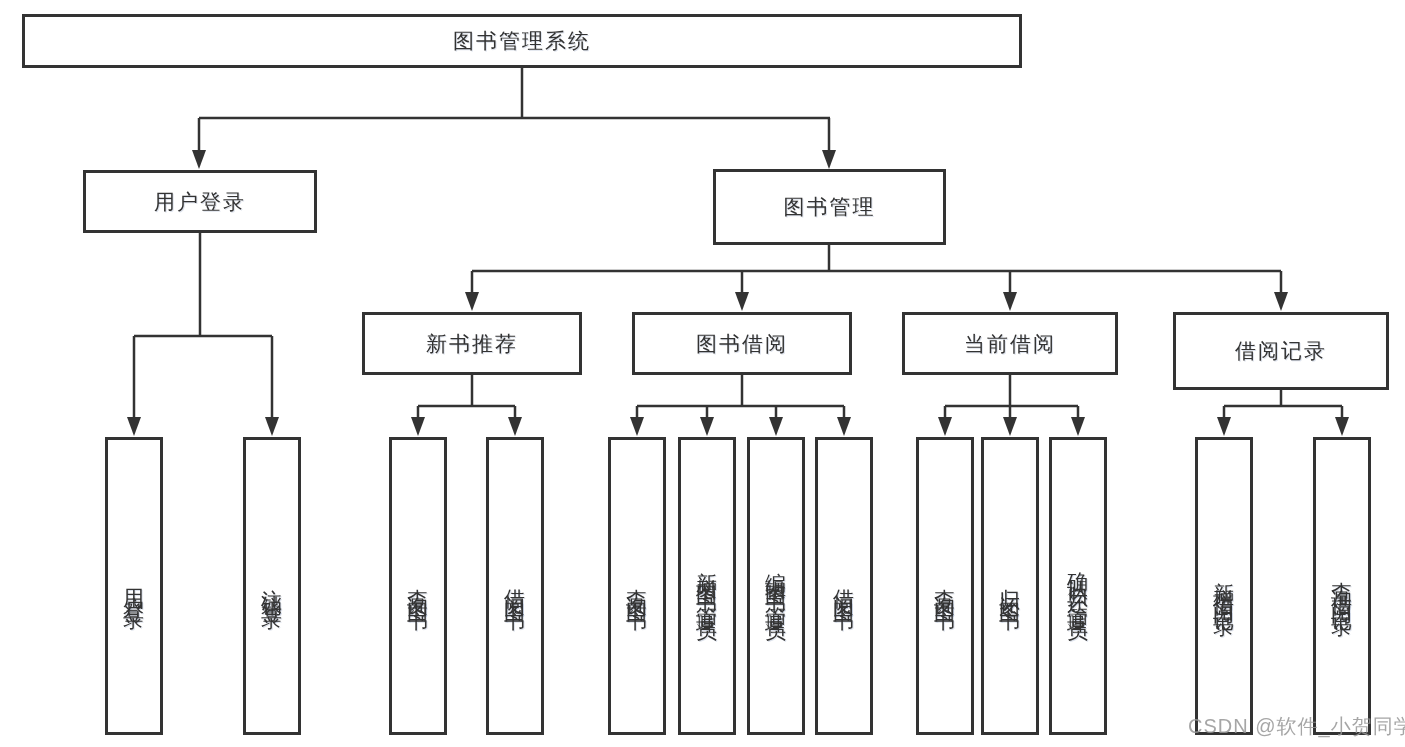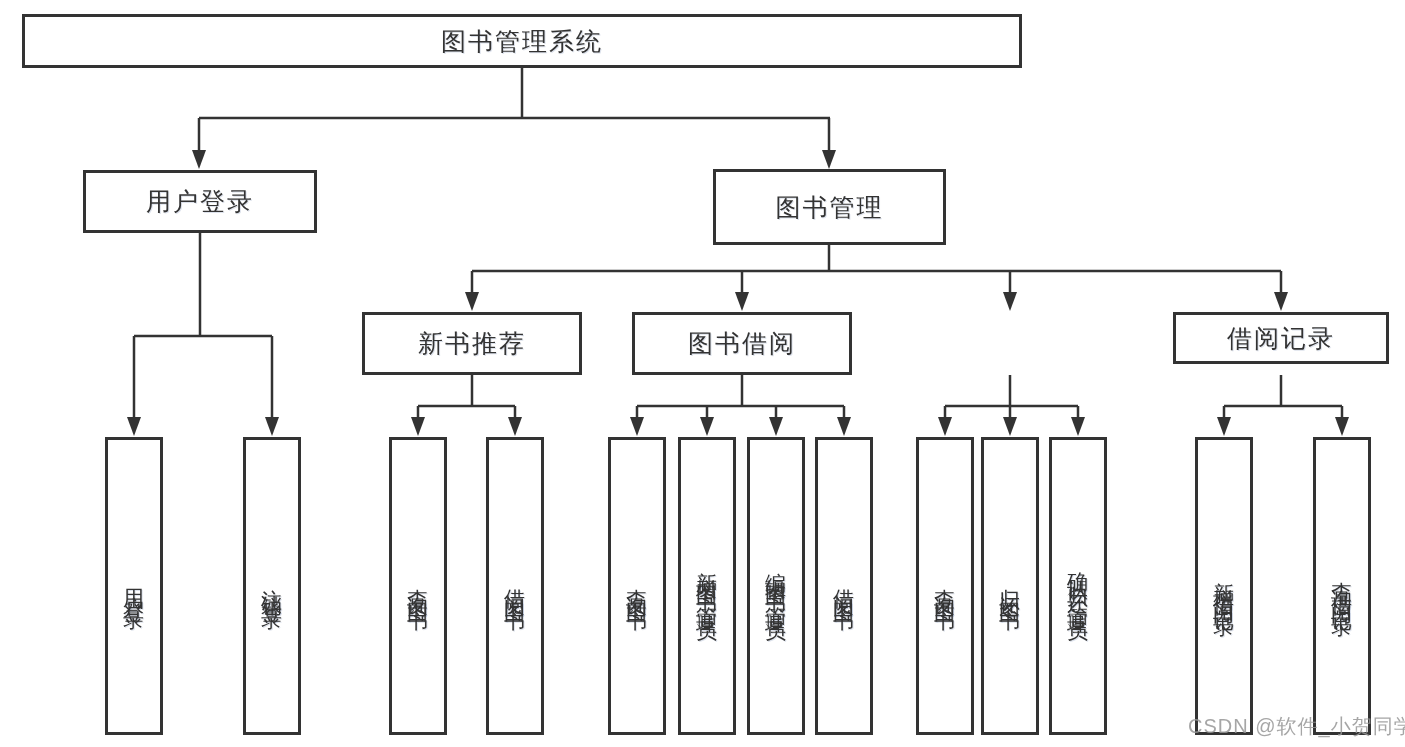--- a/index.html
+++ b/index.html
@@ -23,21 +23,21 @@
   }
   .hbox {
     position: absolute;
     box-sizing: border-box;
     border: 3px solid #333333;
     background: #ffffff;
     display: flex;
     align-items: center;
     justify-content: center;
     color: #333333;
-    font-size: 25px;
+    font-size: 21px;
     letter-spacing: 2px;
     z-index: 1;
     text-shadow: 1px 1px 0 rgba(120,140,180,0.25);
   }
   .vbox {
     position: absolute;
     box-sizing: border-box;
     border: 3px solid #333333;
     background: #ffffff;
     display: flex;
@@ -55,21 +55,21 @@
     white-space: nowrap;
     text-shadow: 1px 1px 0 rgba(120,140,180,0.25);
   }
   
   #node-root          { left: 22px;   top: 14px;  width: 1000px; height: 54px; }
   #node-user-login    { left: 83px;   top: 170px; width: 234px;  height: 63px; }
   #node-book-mgmt     { left: 713px;  top: 169px; width: 233px;  height: 76px; }
   #node-new-book      { left: 362px;  top: 312px; width: 220px;  height: 63px; }
   #node-book-borrow   { left: 632px;  top: 312px; width: 220px;  height: 63px; }
   #node-current-borrow{ left: 902px;  top: 312px; width: 216px;  height: 63px; }
-  #node-borrow-record { left: 1173px; top: 312px; width: 216px;  height: 52px; }
+  #node-borrow-record { left: 1173px; top: 312px; width: 216px;  height: 78px; }
 
   .leaf { top: 437px; width: 58px; height: 298px; }
   #leaf-a1 { left: 105px; }
   #leaf-a2 { left: 243px; }
   #leaf-b1 { left: 389px; }
   #leaf-b2 { left: 486px; }
   #leaf-c1 { left: 608px; }
   #leaf-c2 { left: 678px; }
   #leaf-c3 { left: 747px; }
   #leaf-c4 { left: 815px; }
@@ -159,20 +159,21 @@
     <polygon points="1335,417 1349,417 1342,436"></polygon>
   </svg>
 
   <div id="node-root" class="hbox">图书管理系统</div>
 
   <div id="node-user-login" class="hbox">用户登录</div>
   <div id="node-book-mgmt" class="hbox">图书管理</div>
 
   <div id="node-new-book" class="hbox">新书推荐</div>
   <div id="node-book-borrow" class="hbox">图书借阅</div>
+  <div id="node-current-borrow" class="hbox">当前借阅</div>
   <div id="node-borrow-record" class="hbox">借阅记录</div>
 
   <div id="leaf-a1" class="vbox leaf">
     <span class="vlabel">用户登录</span>
   </div>
   <div id="leaf-a2" class="vbox leaf">
     <span class="vlabel">注销登录</span>
   </div>
 
   <div id="leaf-b1" class="vbox leaf">

